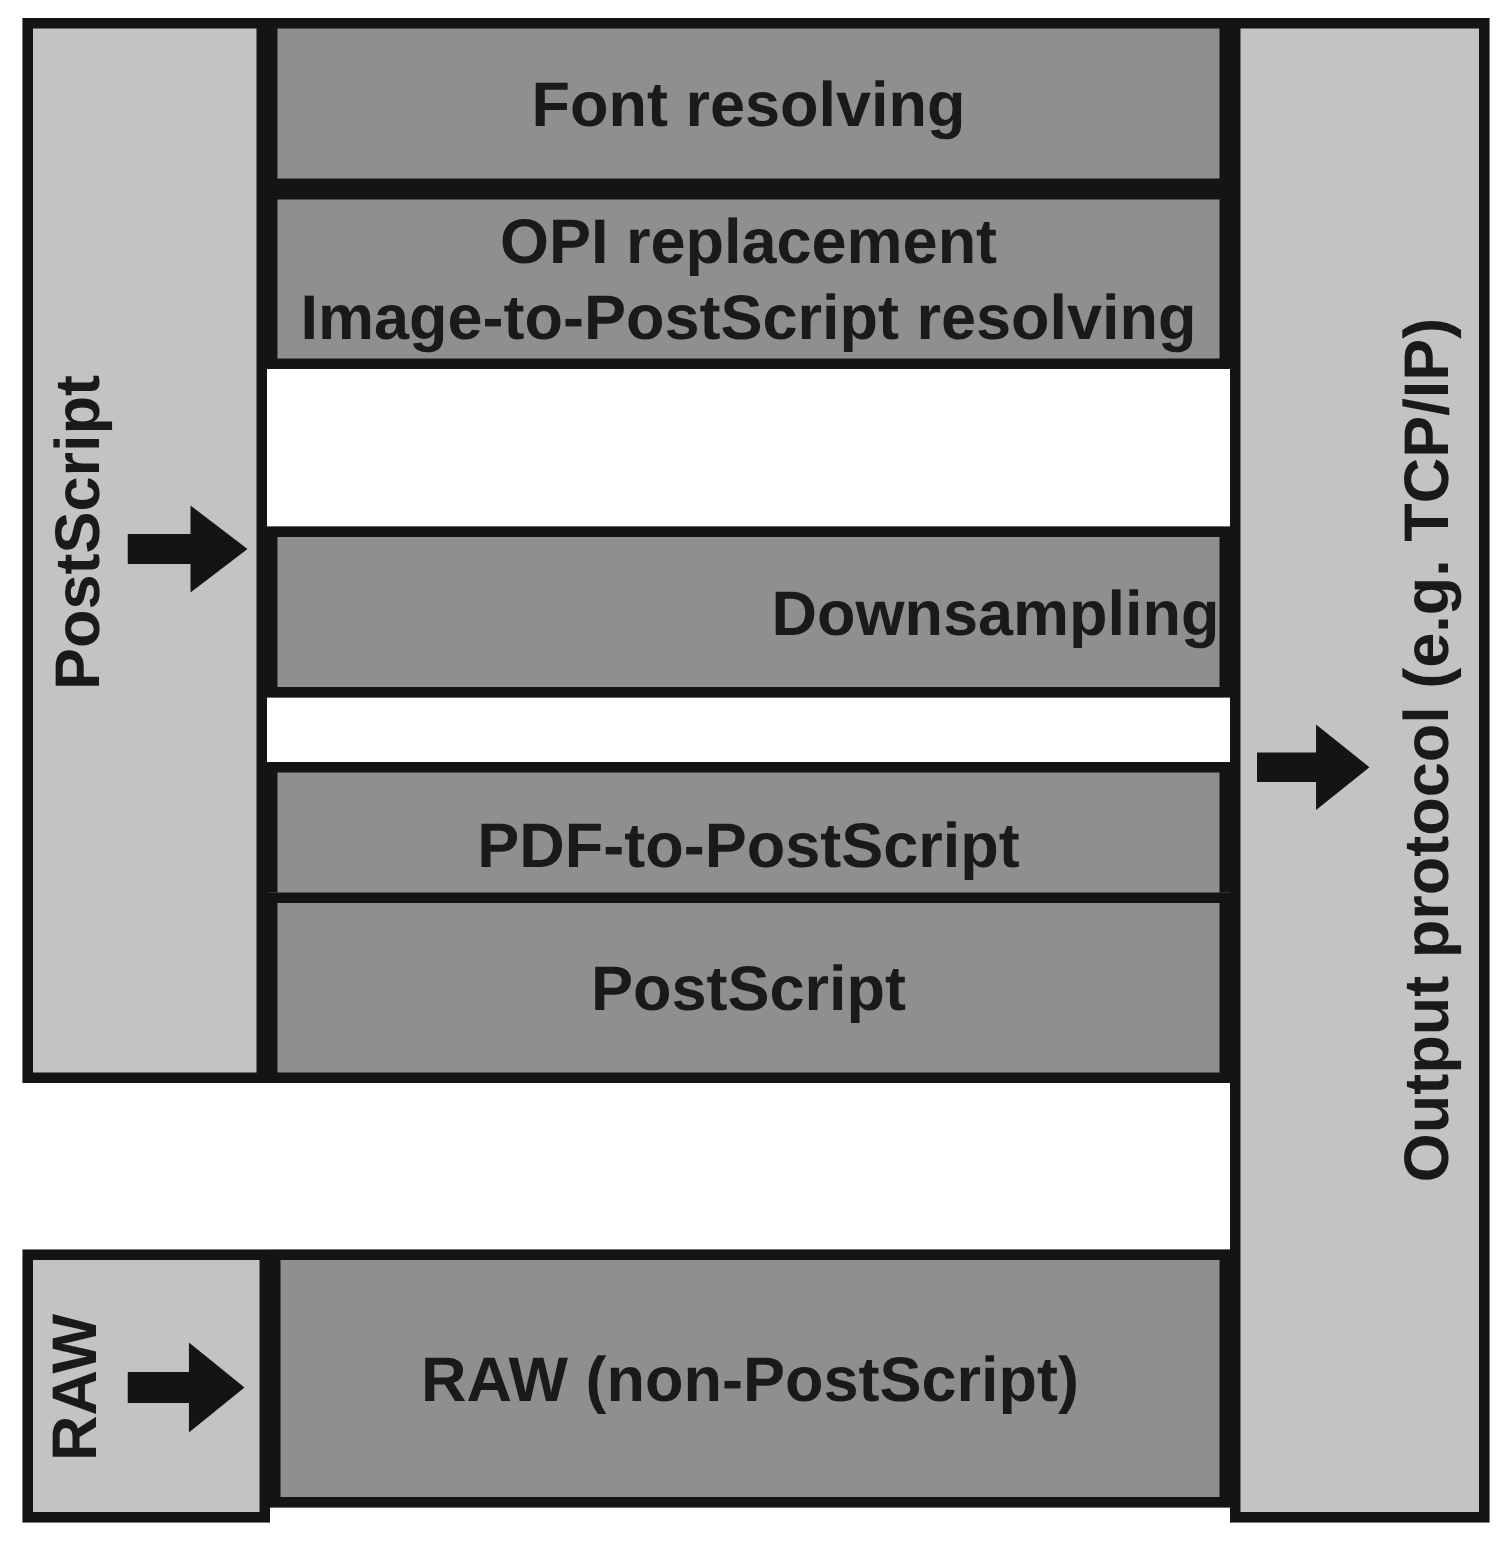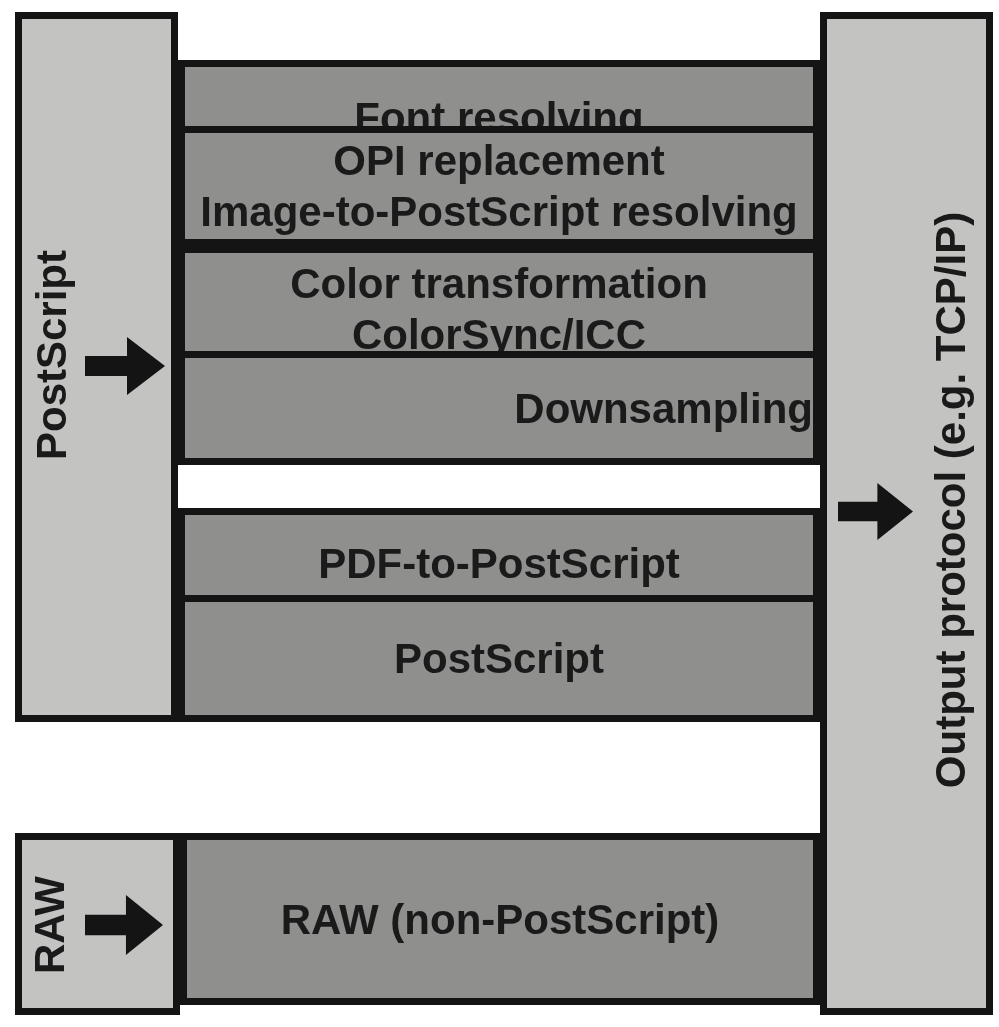--- a/index.html
+++ b/index.html
@@ -49,21 +49,21 @@
   .arrow { position: absolute; display: block; }
   .arrow polygon { fill: #141414; }
 
   
   #postscript-lane { left: 15px;  top: 12px;  width: 163px; height: 710px; }
   #output-lane     { left: 820px; top: 12px;  width: 173px; height: 1003px; }
   #raw-lane        { left: 15px;  top: 833px; width: 165px; height: 182px; }
   #raw-stage       { left: 180px; top: 833px; width: 640px; height: 172px; }
 
   
-  #stage-0 { top: 12px;  height: 114px; margin-top: 48px; }
+  #stage-0 { top: 12px;  height: 114px; }
   #stage-1 { top: 126px; height: 120px; }
   #stage-2 { top: 246px; height: 125px; }
   #stage-3 { top: 351px; height: 114px; align-items: flex-end; }
   #stage-4 { top: 508px; height: 110px; }
   #stage-5 { top: 595px; height: 127px; }
 
   
   #postscript-label { width: 600px; left: -270px; top: 313px; }
   #output-label     { width: 900px; left: -326px; top: 458px; }
   #raw-label        { width: 300px; left: -122px; top: 62px; }
@@ -85,24 +85,20 @@
     </svg>
   </div>
 
   <div class="box stage" id="stage-0">
     <span class="stage-line">Font resolving</span>
   </div>
   <div class="box stage" id="stage-1">
     <span class="stage-line">OPI replacement</span>
     <span class="stage-line">Image-to-PostScript resolving</span>
   </div>
-  <div class="box stage" id="stage-2">
-    <span class="stage-line">Color transformation</span>
-    <span class="stage-line">ColorSync/ICC</span>
-  </div>
   <div class="box stage" id="stage-3">
     <span class="stage-line">Downsampling</span>
   </div>
   <div class="box stage" id="stage-4">
     <span class="stage-line">PDF-to-PostScript</span>
   </div>
   <div class="box stage" id="stage-5">
     <span class="stage-line">PostScript</span>
   </div>
 

